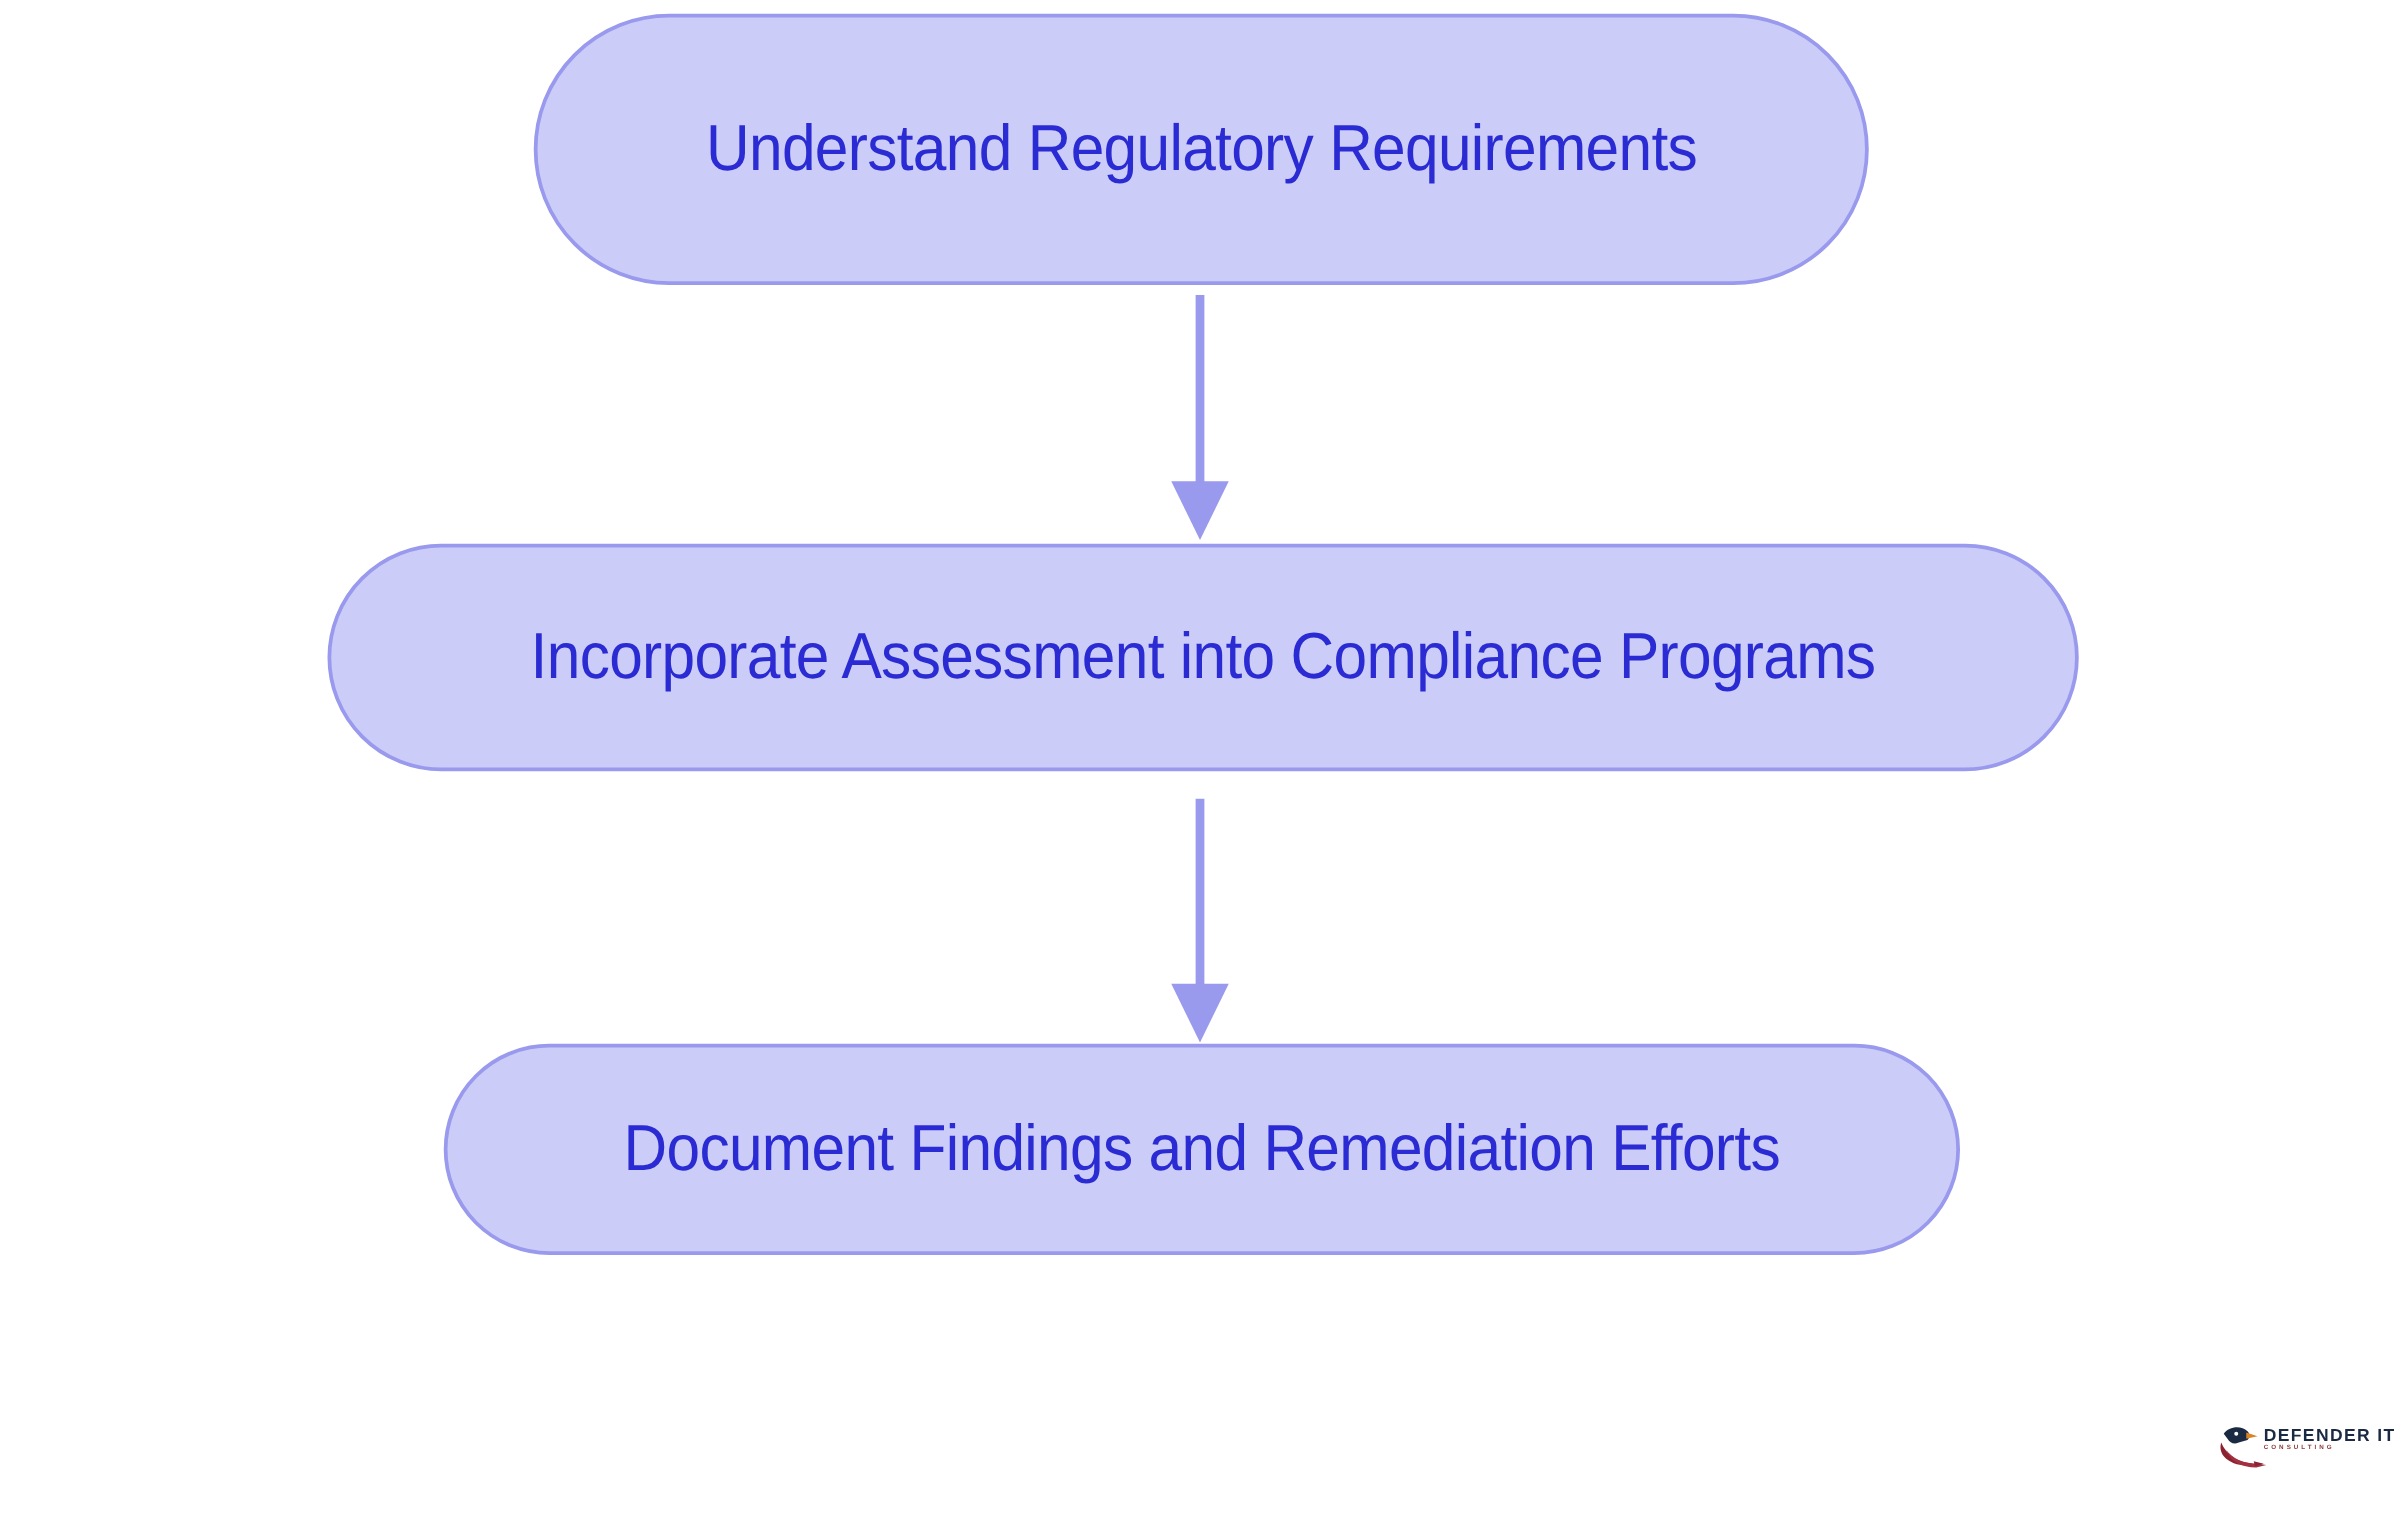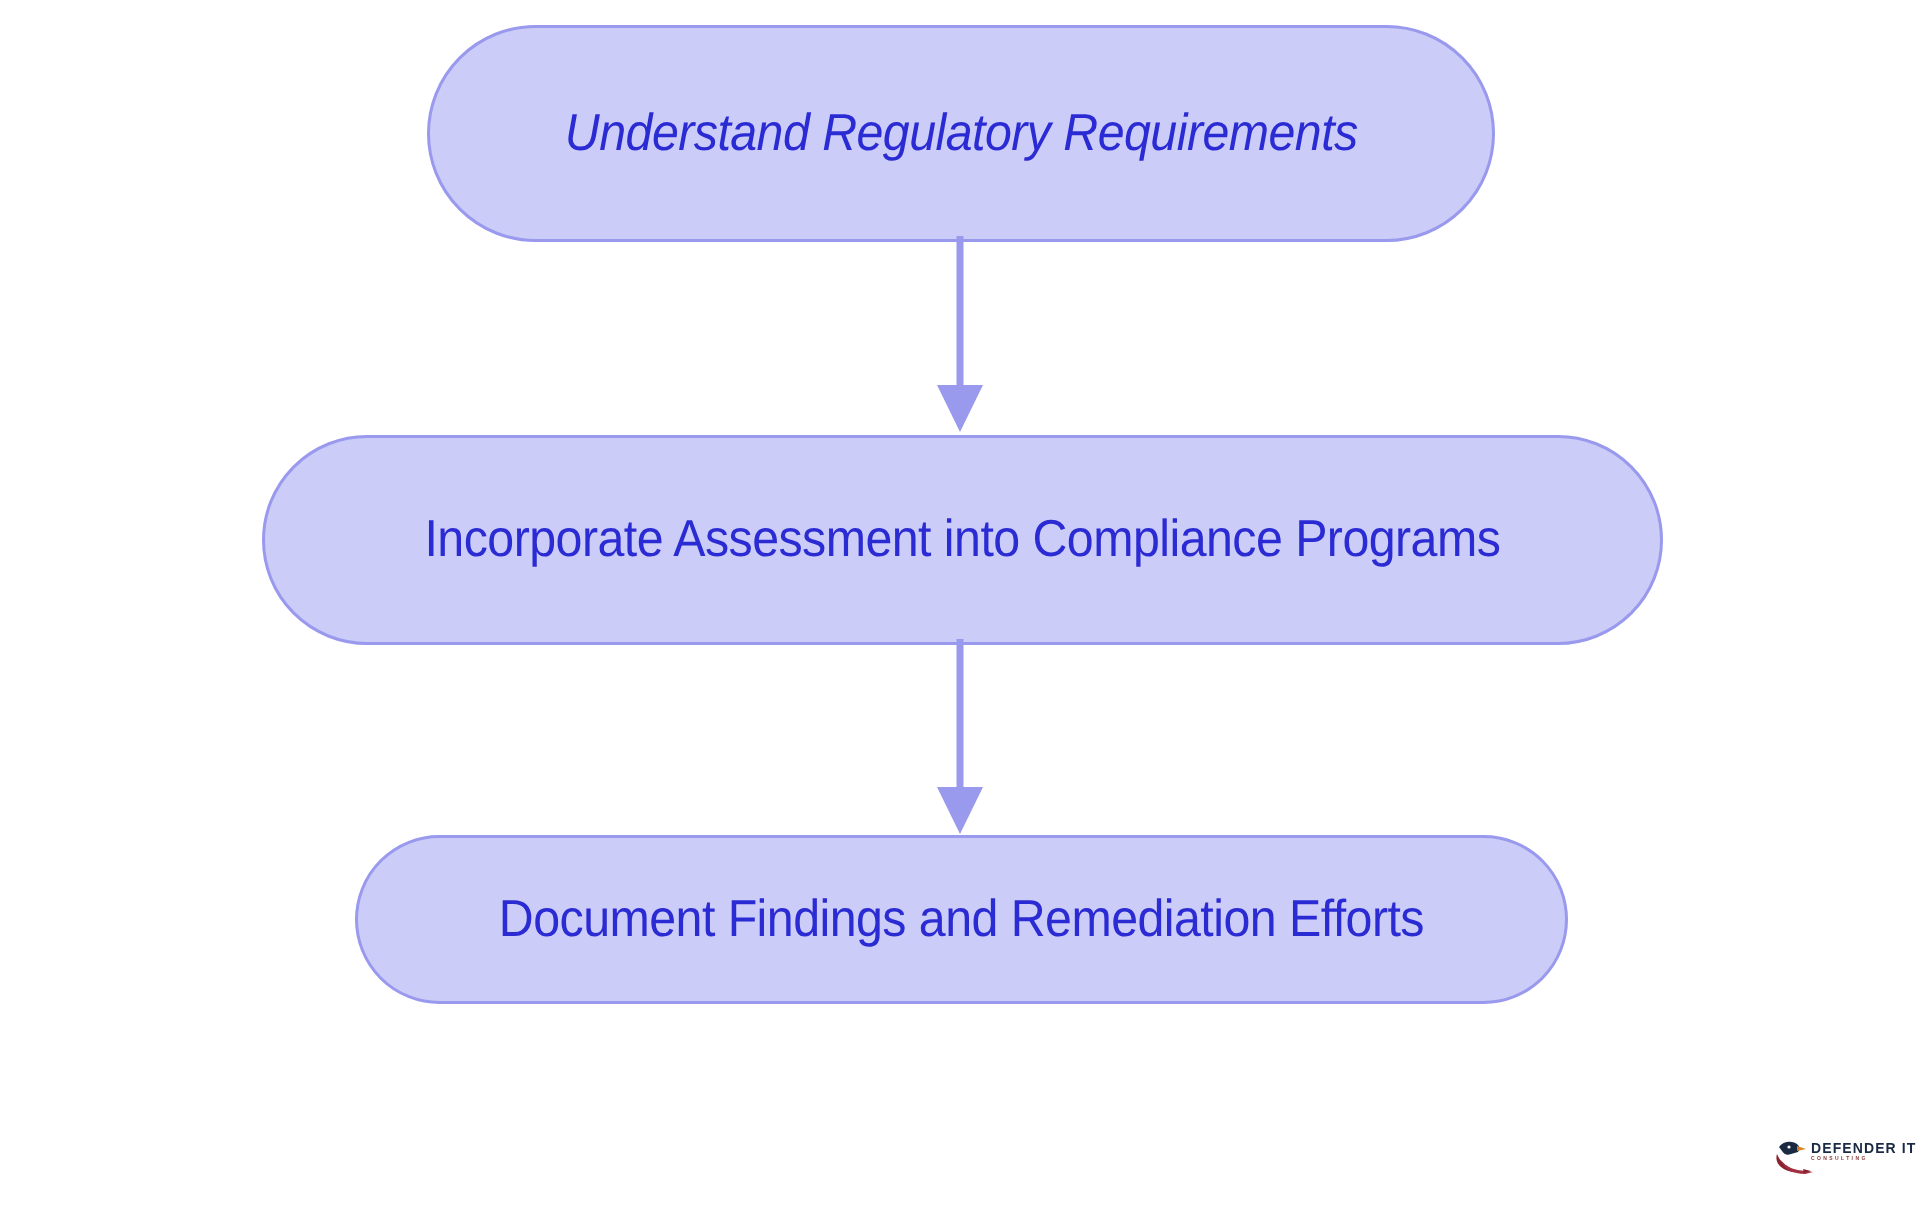--- a/index.html
+++ b/index.html
@@ -40,22 +40,22 @@
     font-weight: 400;
     letter-spacing: -0.6px;
     line-height: 1.1;
     white-space: nowrap;
     transform: scaleX(0.93);
     transform-origin: center center;
     text-rendering: geometricPrecision;
   }
 
   
-  #node-1 { left: 427px;  top: 25px;   width: 1068px; height: 217px; font-style: italic; }
-  #node-2 { left: 262px;  top: 435px;  width: 1401px; height: 210px; }
+  #node-1 { left: 427px;  top: 11px;   width: 1068px; height: 217px; }
+  #node-2 { left: 262px;  top: 435px;  width: 1401px; height: 182px; }
   #node-3 { left: 355px;  top: 835px;  width: 1213px; height: 169px; }
 
   
   .connector {
     position: absolute;
     overflow: visible;
   }
   #connector-1 { left: 900px; top: 236px; width: 120px; height: 205px; }
   #connector-2 { left: 900px; top: 639px; width: 120px; height: 202px; }
 

